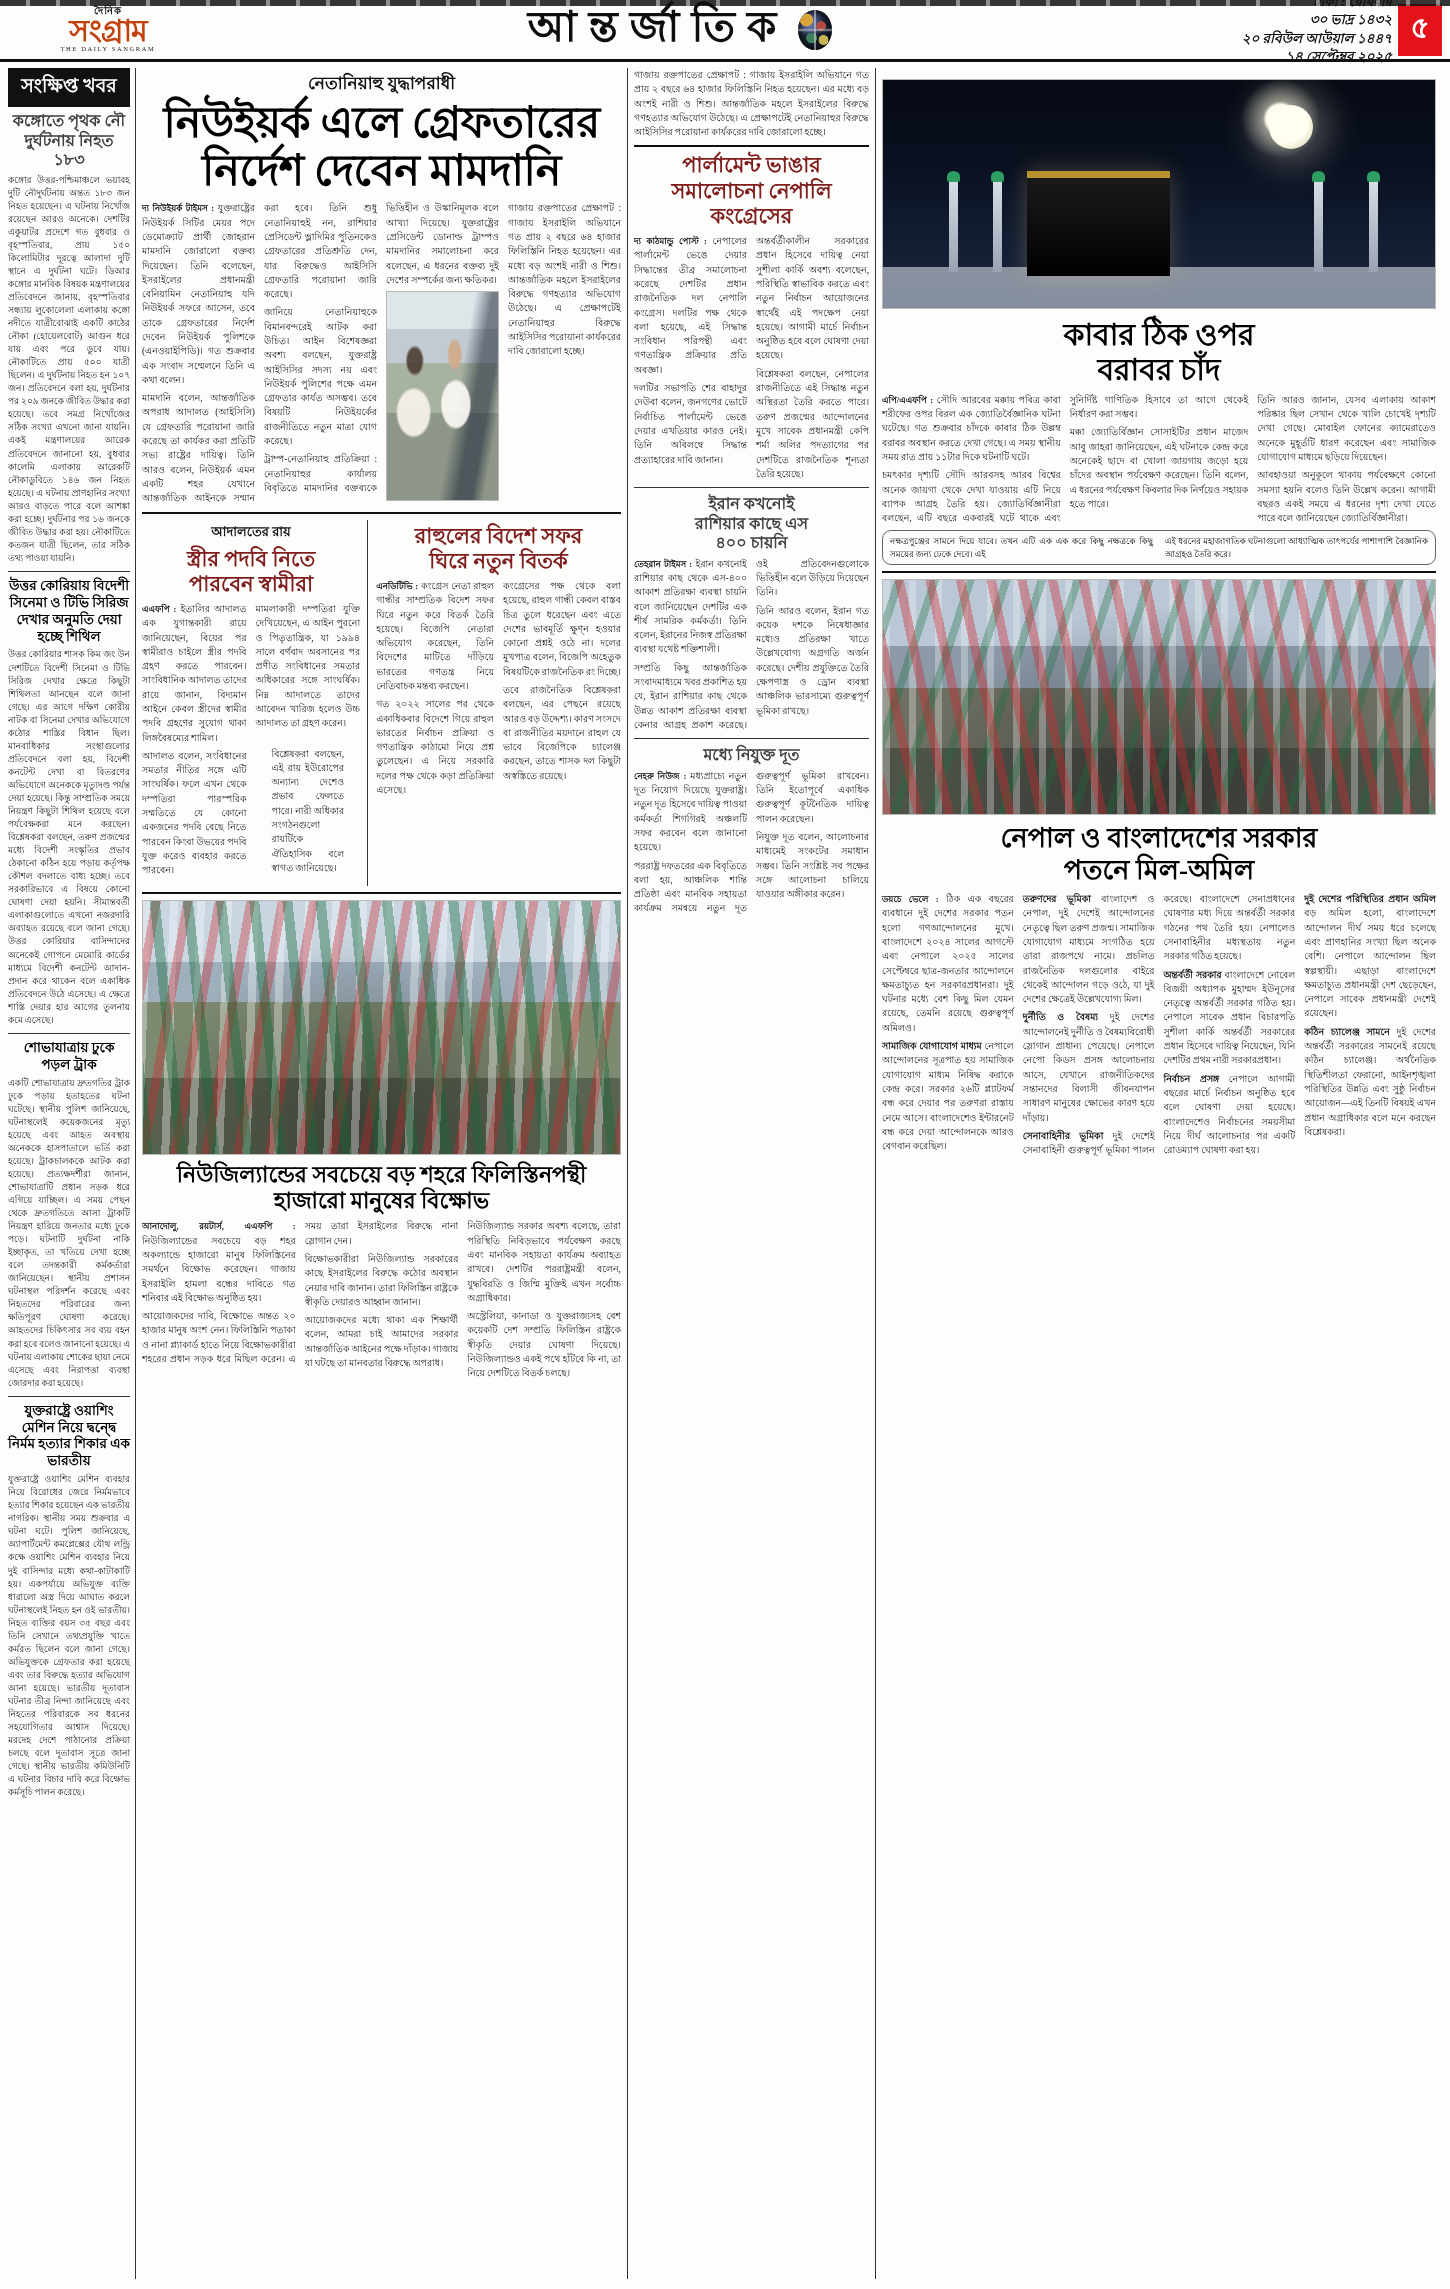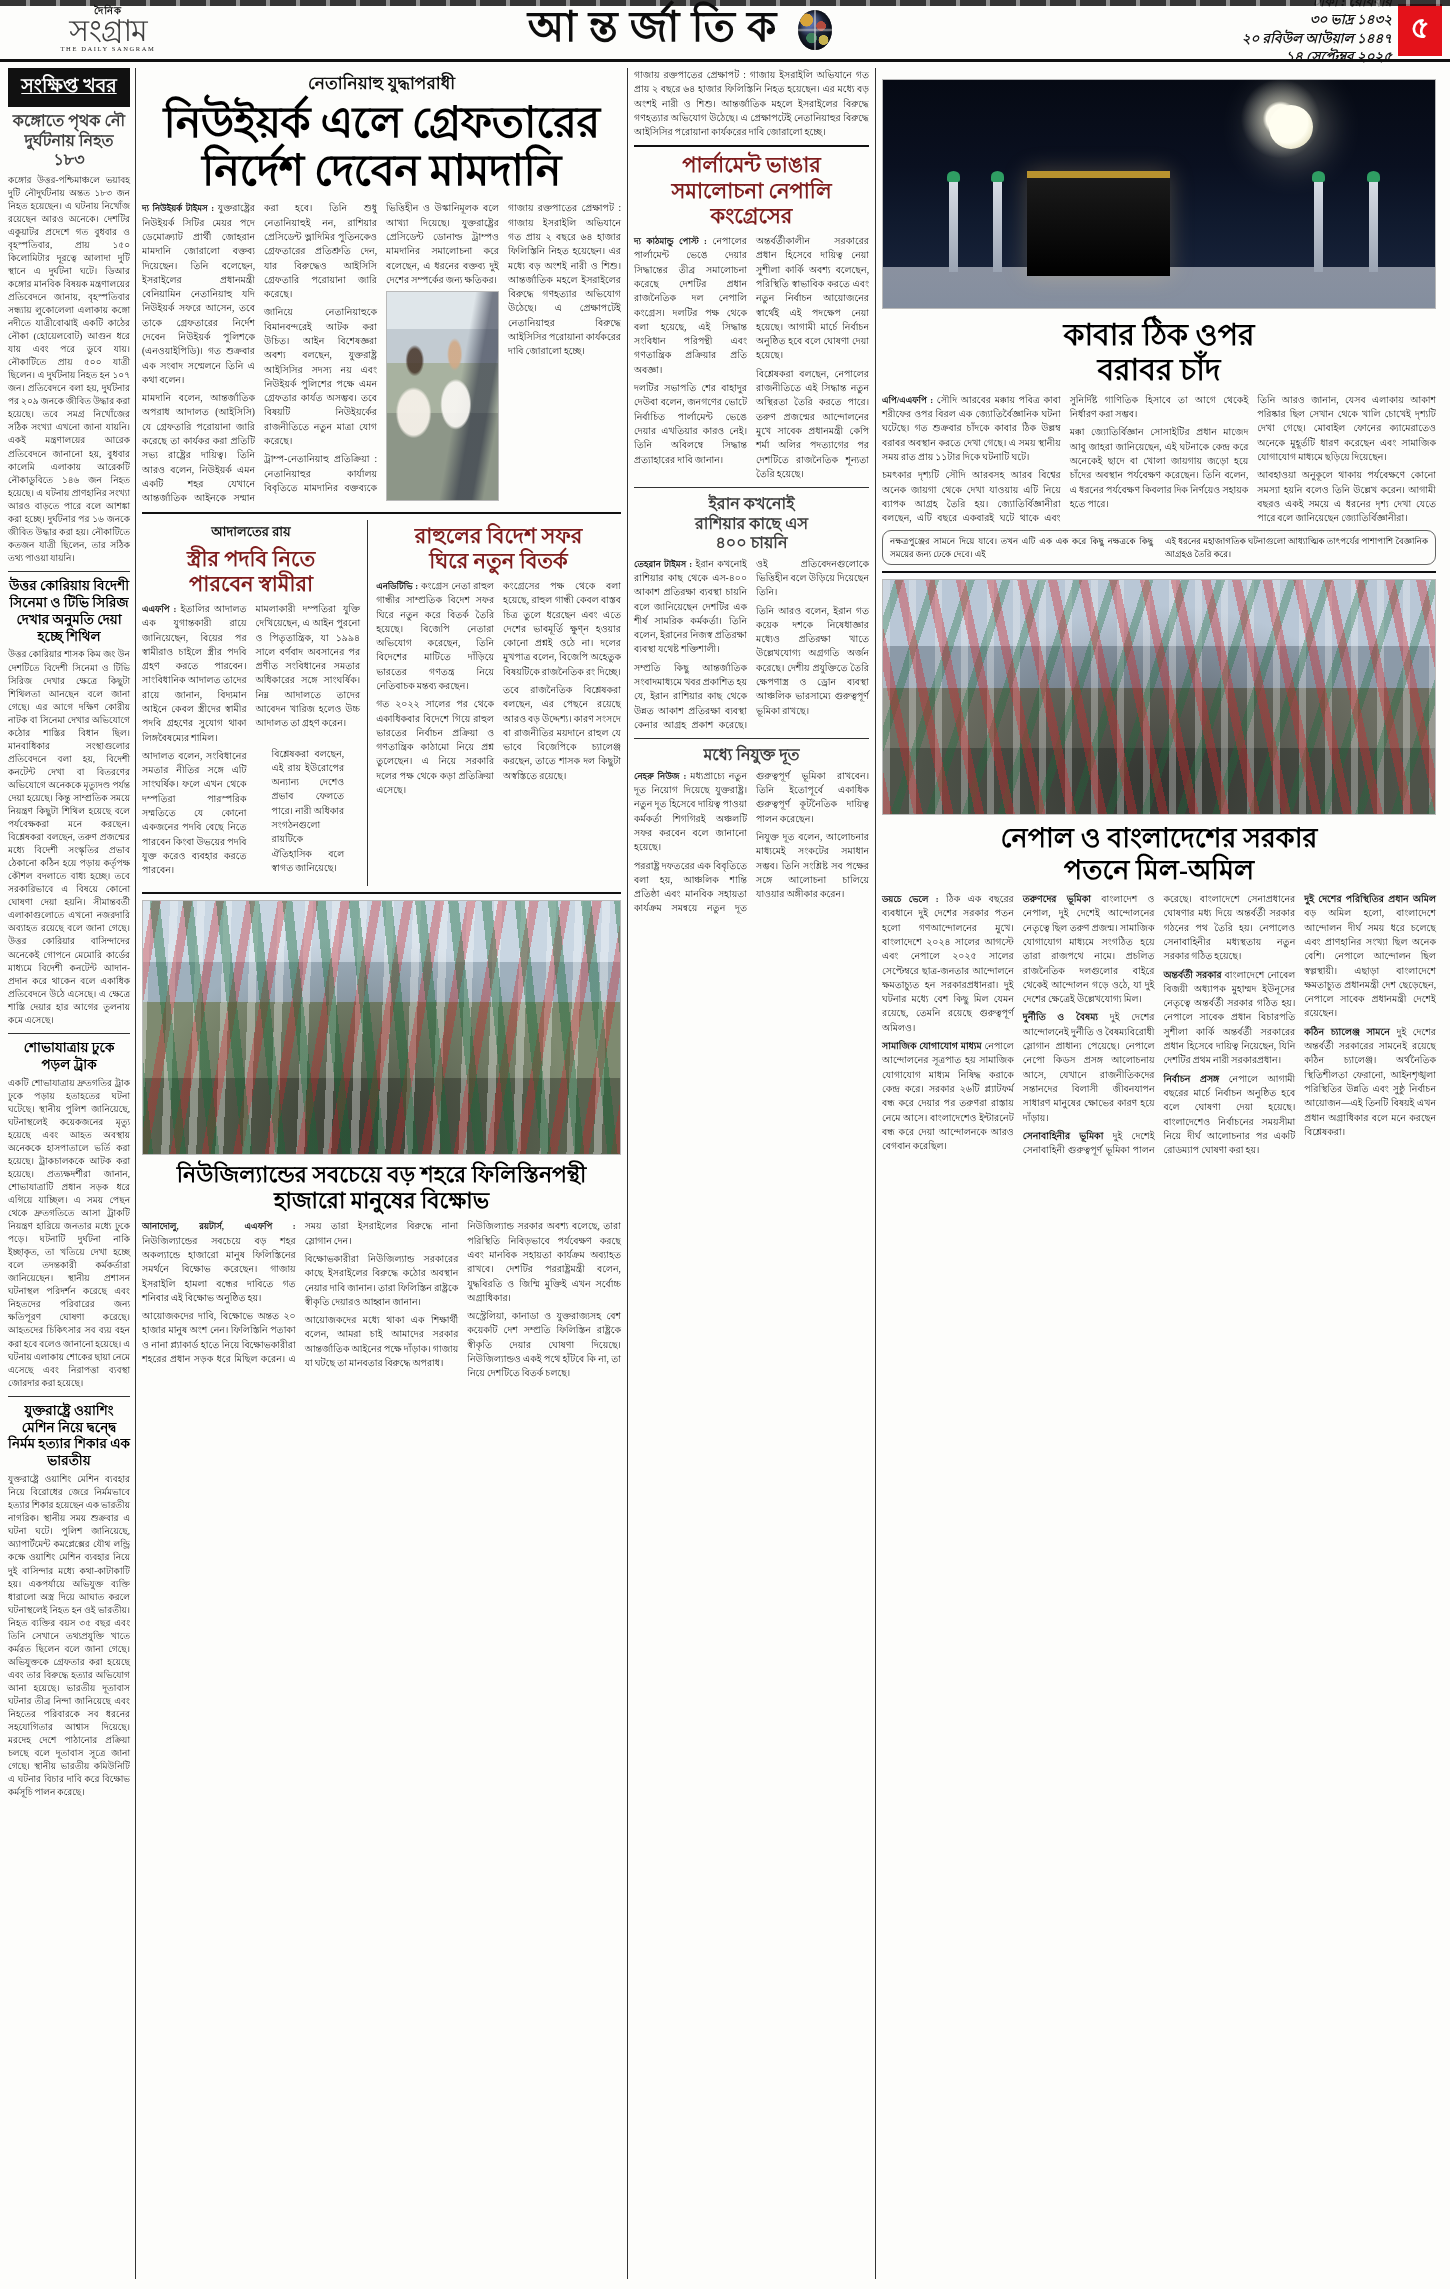--- a/index.html
+++ b/index.html
@@ -31,21 +31,21 @@
     background: repeating-linear-gradient(90deg,#111 0 26px,#7a7a7a 26px 30px);
     opacity:.85;
   }
   .logo-block {
     width: 200px; text-align: center; line-height: 1;
   }
   .logo-small {
     font-size: 10px; letter-spacing: 1px; color: #111; font-weight: bold;
   }
   .logo-main {
-    font-size: 30px; font-weight: normal; color: #404040; letter-spacing: -1px;
+    font-size: 30px; font-weight: bold; color: #c2410c; letter-spacing: -1px;
     font-family: "Liberation Serif", serif;
   }
   .logo-eng { font-size: 6.5px; letter-spacing: 1.6px; color: #222; }
   .masthead-center {
     flex: 1; text-align: center; position: relative;
     display: flex; align-items: center; justify-content: center; gap: 10px;
   }
   .section-title {
     font-size: 42px; font-weight: bold; letter-spacing: 12px;
     color: #0d0d0d;
@@ -110,21 +110,21 @@
   .headline-sm {
     text-align: center; font-weight: bold; color: #404040;
     font-size: 16px; line-height: 1.22; margin: 4px 0 4px;
   }
   .headline-xs {
     text-align: center; font-weight: bold; color: #000;
     font-size: 13.5px; line-height: 1.25; margin: 3px 0 3px;
   }
   .sidebar-head {
     background: #111; color: #fff; text-align: center;
-    font-size: 19px; font-weight: bold; padding: 3px 0 4px; margin-bottom: 4px; text-decoration: underline;
+    font-size: 19px; font-weight: bold; padding: 3px 0 4px; margin-bottom: 4px;
   }
   .byline { font-size: 8.6px; font-weight: bold; color: #111; }
   .rule { border: 0; border-top: 1px solid #333; margin: 6px 0; }
   .rule-thick { border: 0; border-top: 2px solid #111; margin: 6px 0; }
 
   .cols2 { column-count: 2; column-gap: 9px; column-rule: none; }
   .cols3 { column-count: 3; column-gap: 9px; }
   .cols4 { column-count: 4; column-gap: 9px; }
 
   

